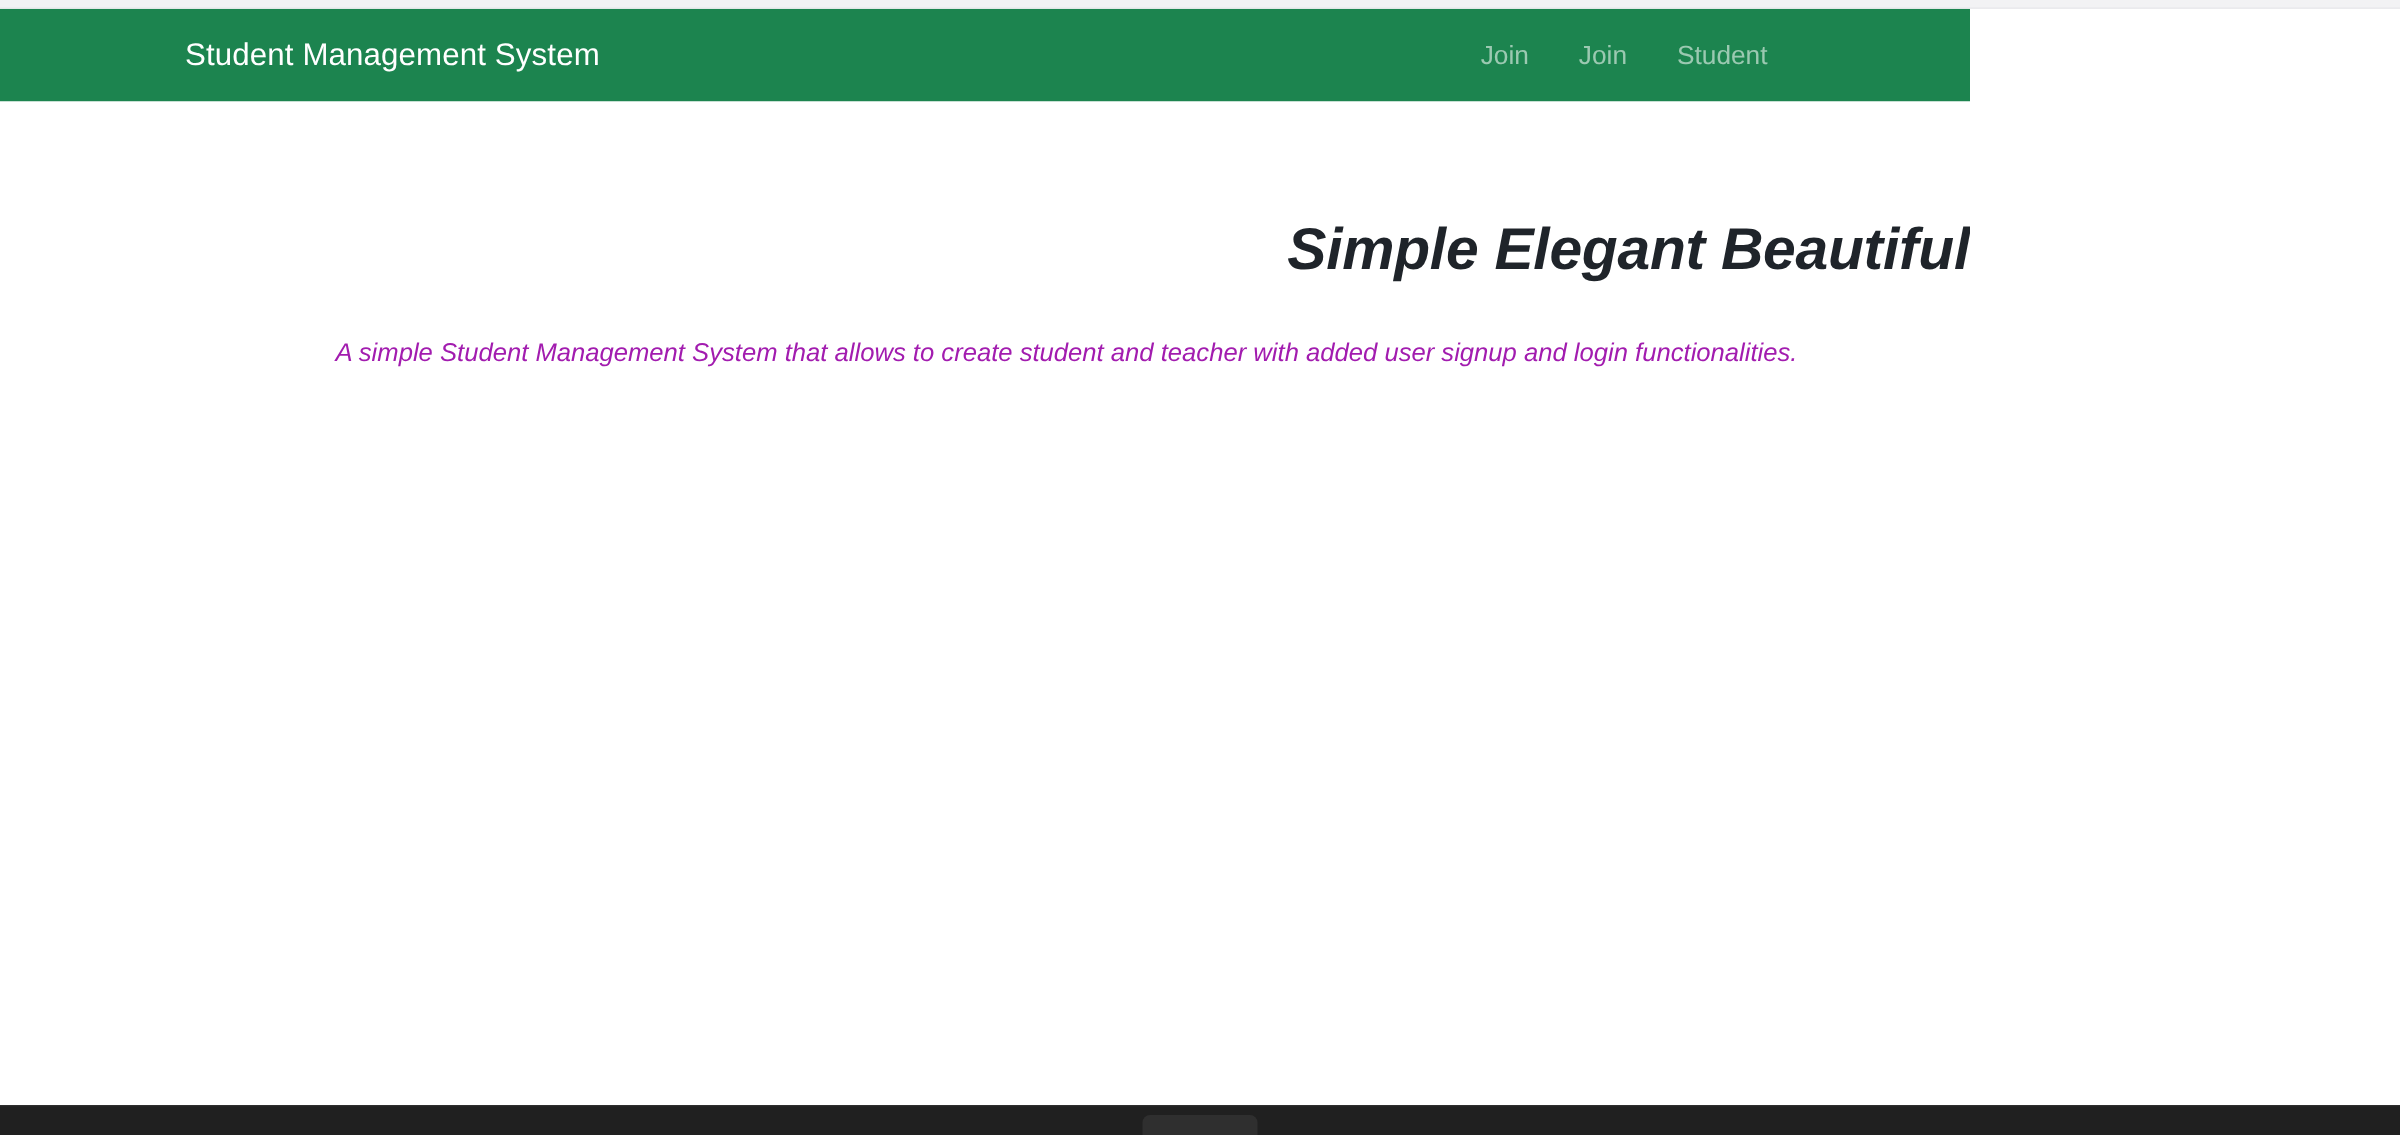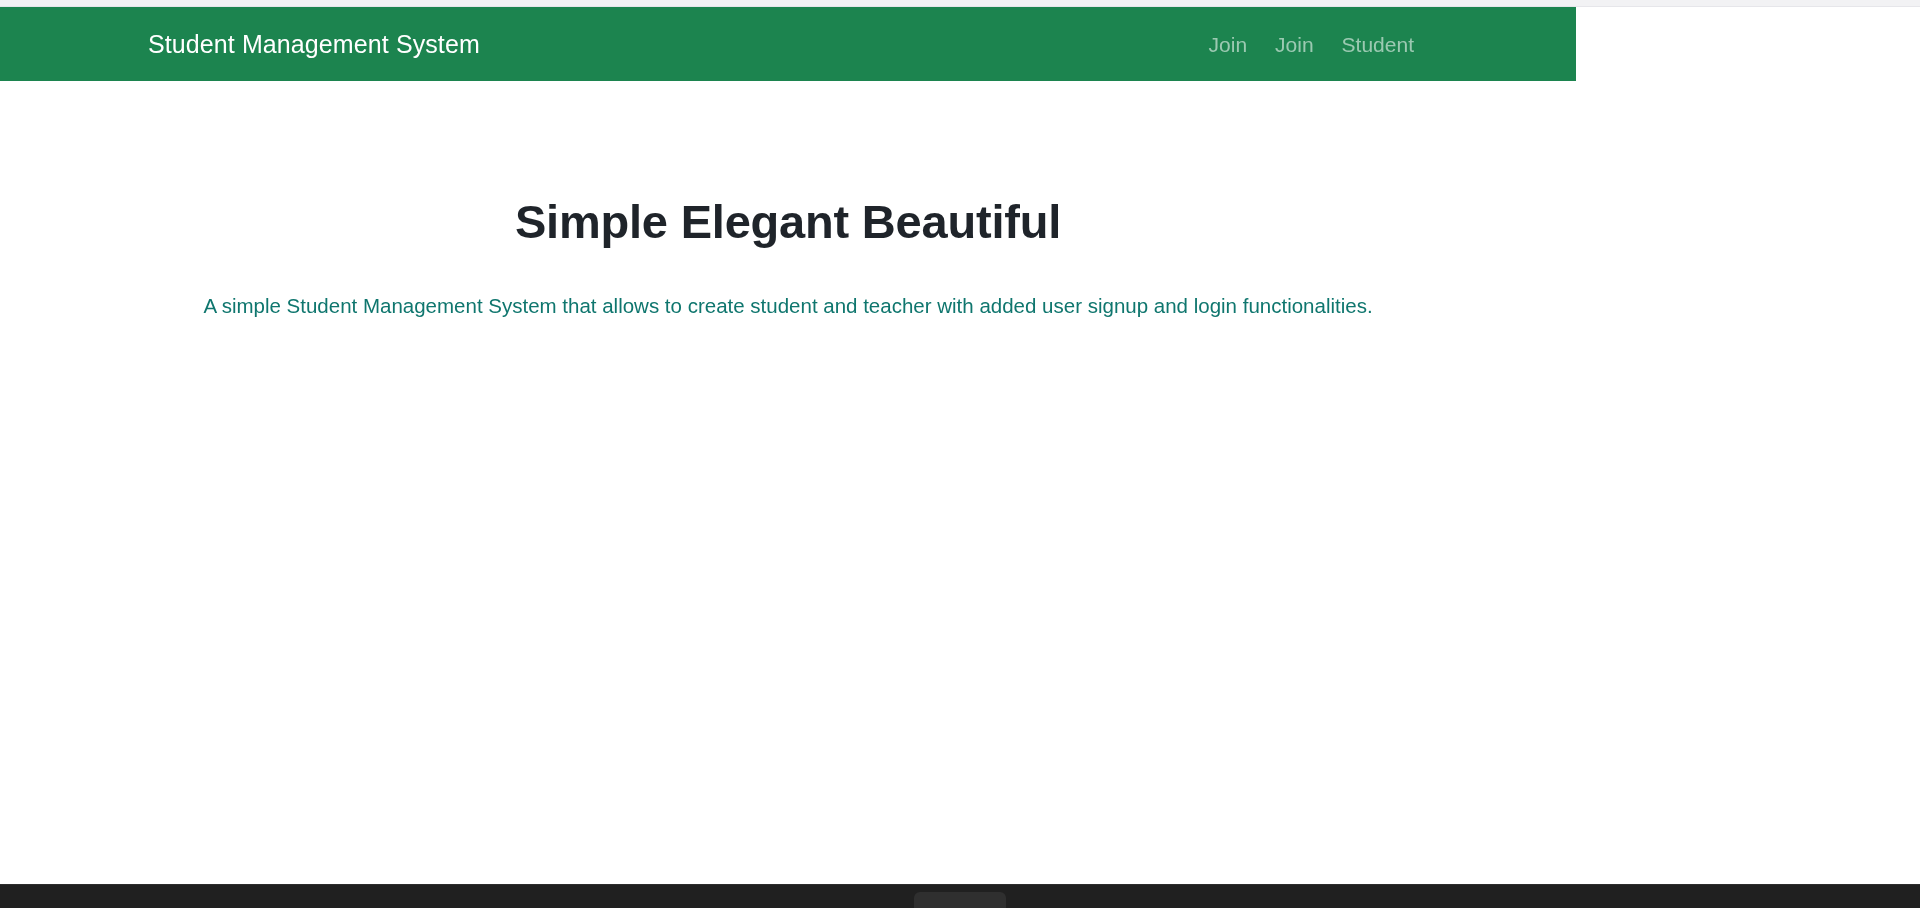--- a/index.html
+++ b/index.html
@@ -58,55 +58,56 @@
     font-weight: 400;
     letter-spacing: 0.1px;
     line-height: 1;
     text-decoration: none;
     white-space: nowrap;
     cursor: pointer;
   }
   .navbar-nav {
     display: flex;
     align-items: center;
-    gap: 0px;
+    gap: 12px;
     list-style: none;
     margin: 0;
     padding: 0;
   }
   .nav-item { margin: 0; }
   .nav-link {
     display: block;
     color: rgba(255, 255, 255, 0.56);
     font-size: 21px;
     font-weight: 400;
     line-height: 1;
     padding: 8px 14px;
     text-decoration: none;
     white-space: nowrap;
     cursor: pointer;
   }
 
   
   .hero {
-    padding-top: 114px;
-    text-align: center;
+    padding-top: 91px;
+    text-align: right;
+    font-style: italic;
   }
   .hero-title {
     margin: 0;
     color: #1f242a;
     font-size: 47px;
     font-weight: 700;
     letter-spacing: -0.2px;
     line-height: 1.15;
   }
   .hero-subtitle {
     margin: 42px auto 0 auto;
     max-width: 1300px;
-    color: #0f766e;
+    color: #a21caf;
     font-size: 20.5px;
     font-weight: 400;
     line-height: 1.5;
   }
 
   
   .os-taskbar {
     position: absolute;
     left: 0;
     bottom: 0;

